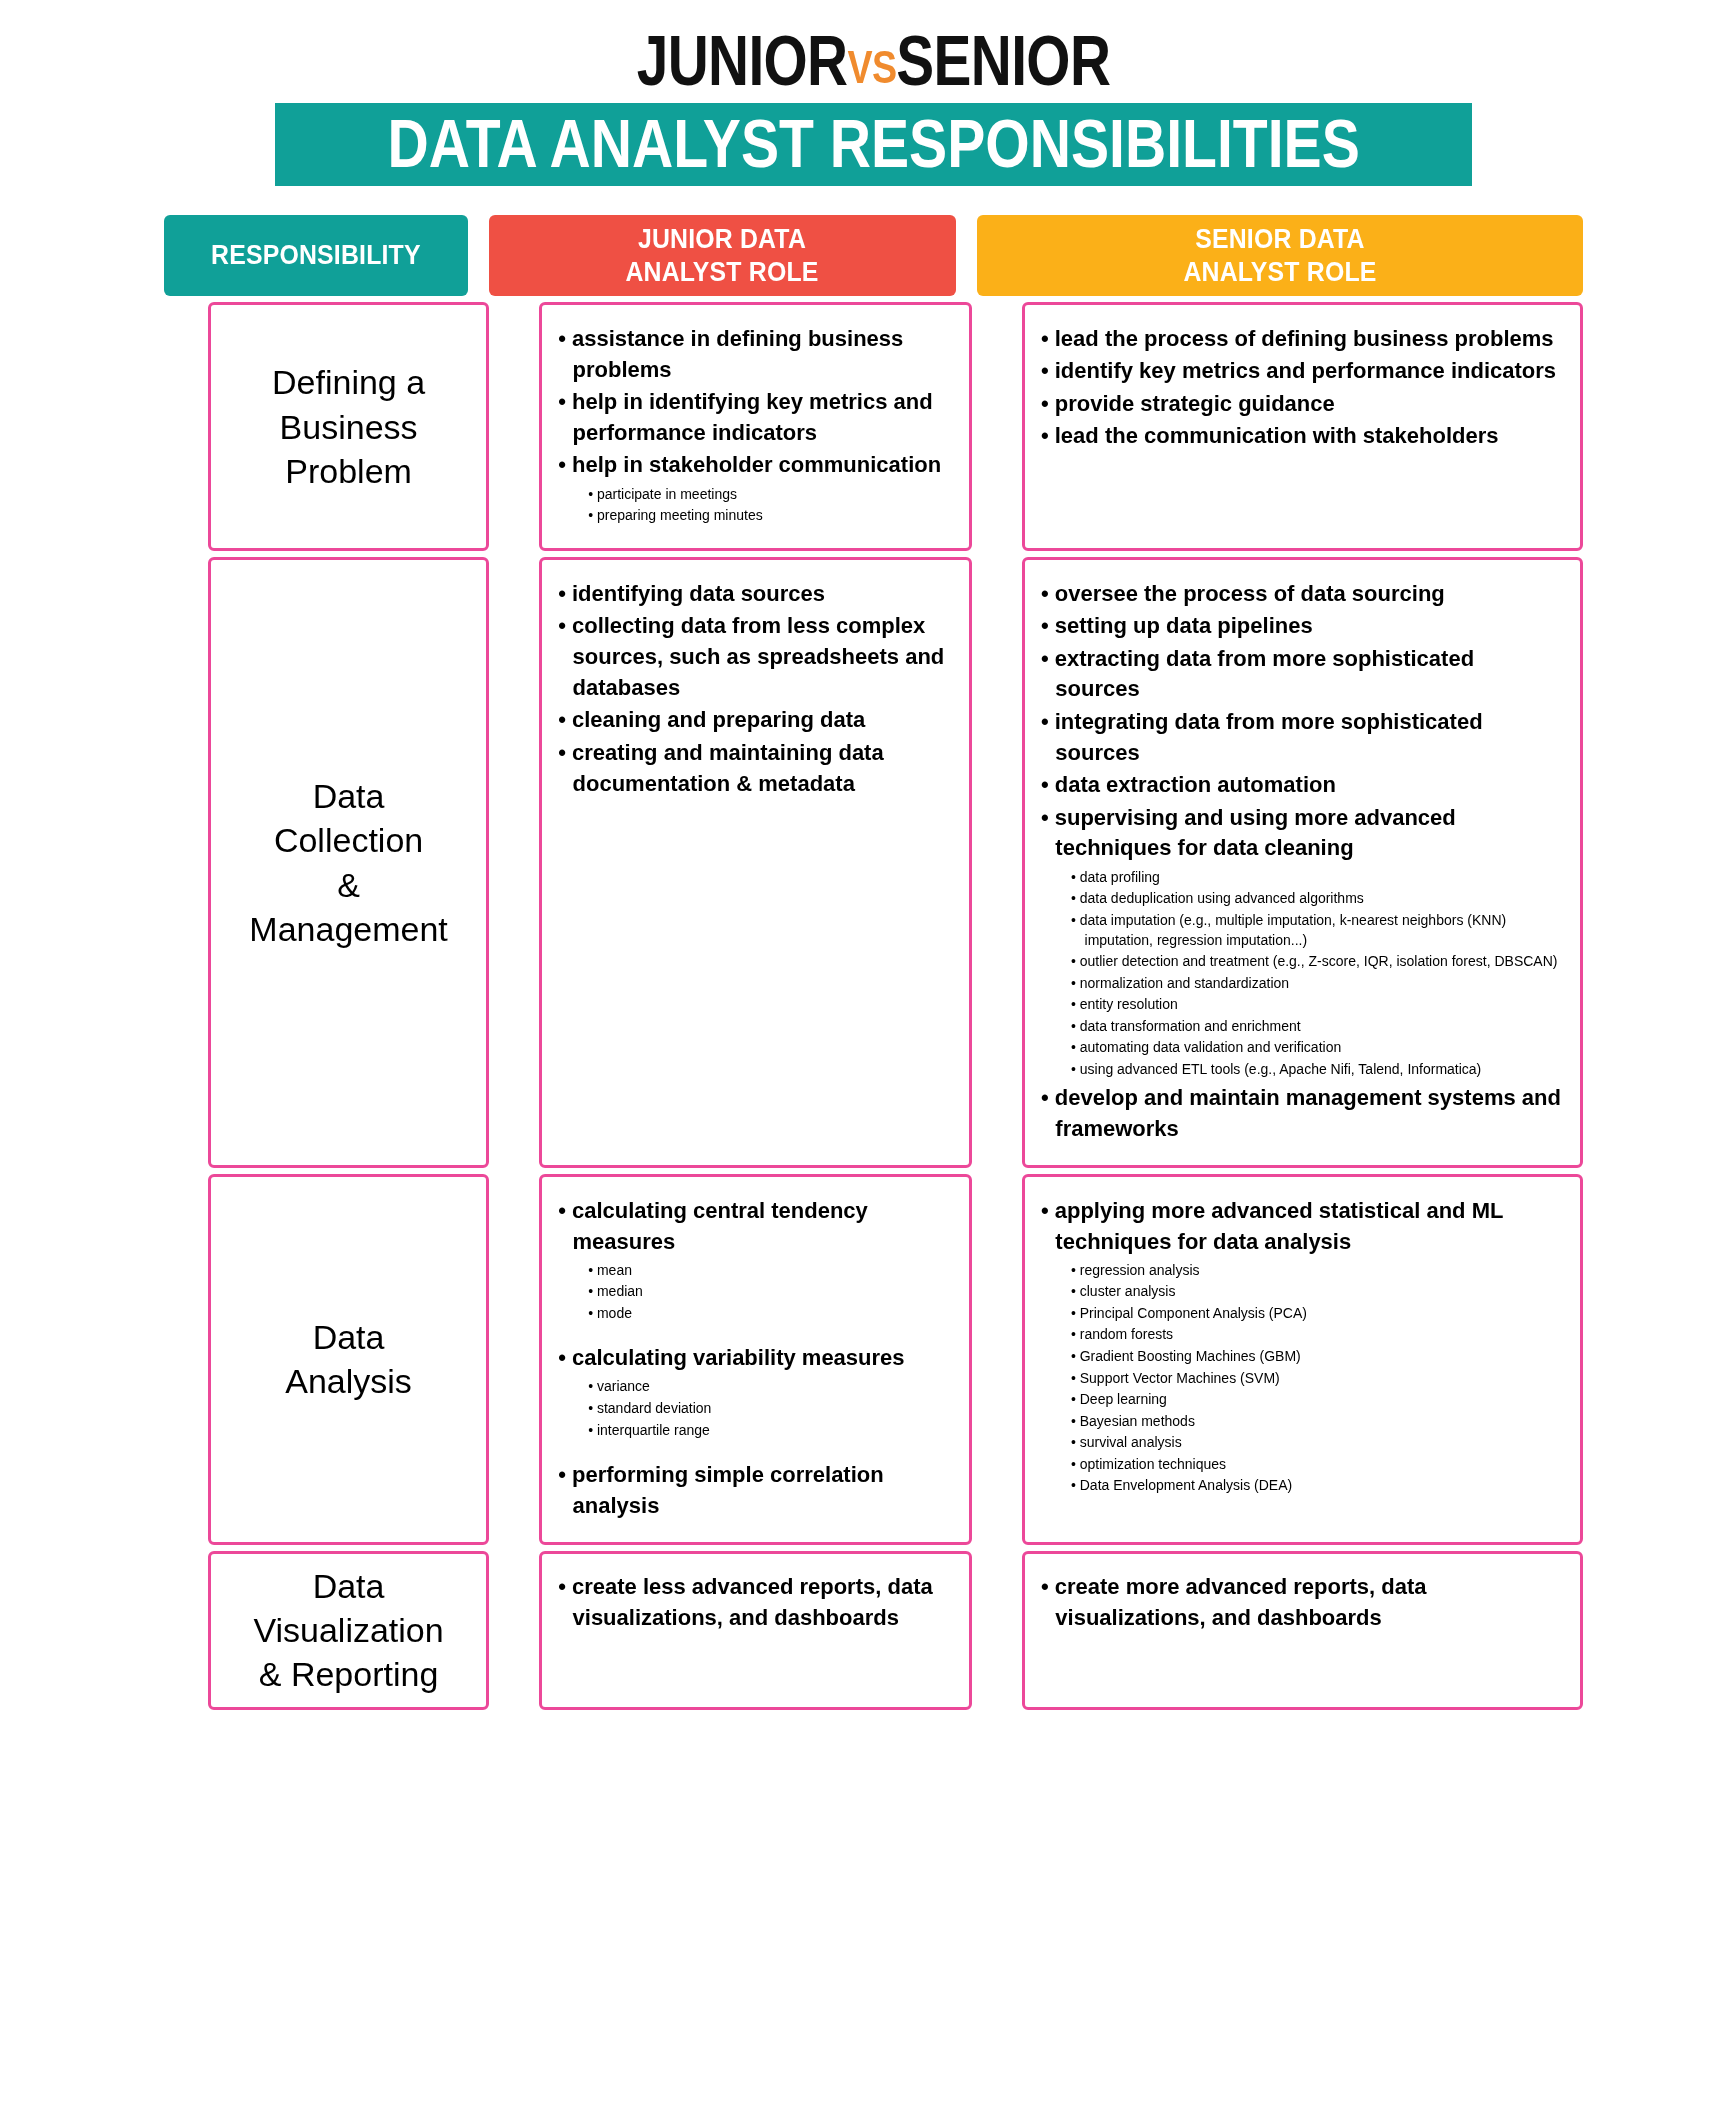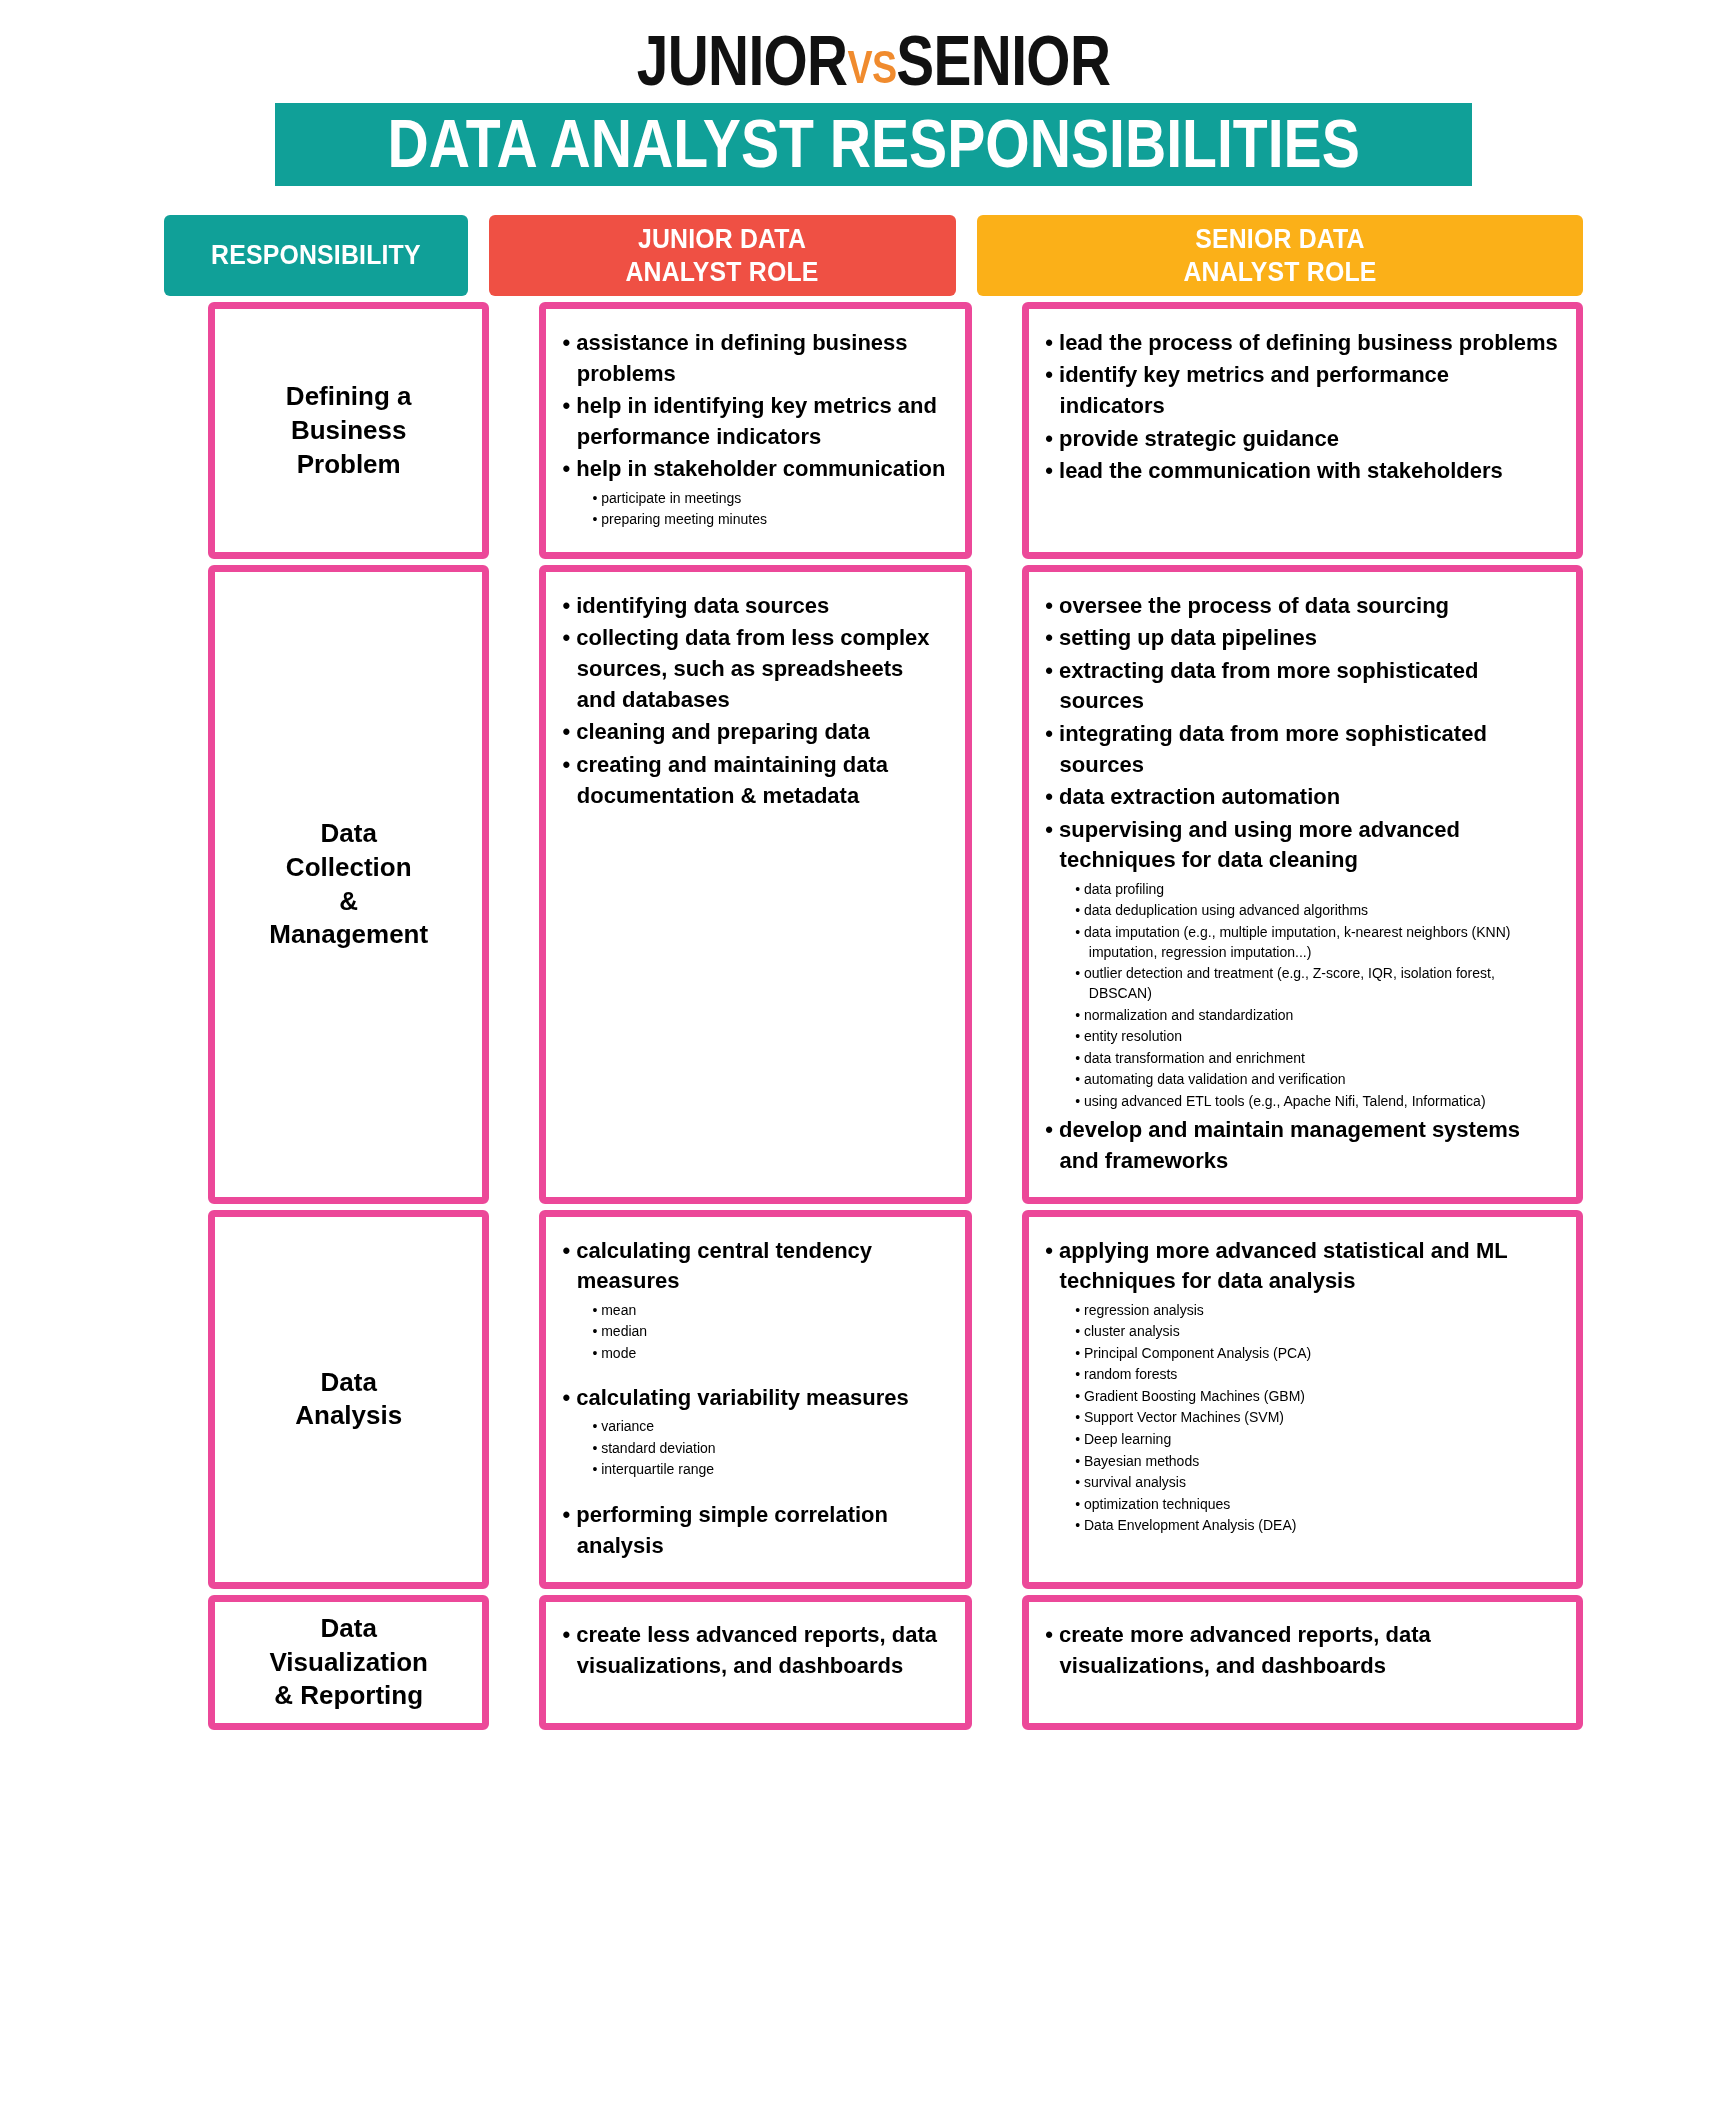--- a/index.html
+++ b/index.html
@@ -91,40 +91,40 @@
   .col-jun   { width: 475px; background: #EF5044; }
   .col-sen   { width: 617px; background: #FBB018; }
 
   .body-row {
     display: flex;
     gap: 6px;
     margin-bottom: 6px;
     align-items: stretch;
   }
   .cell {
-    border: 7px solid #ec4899;
+    border: 3px solid #ec4899;
     border-radius: 6px;
     box-sizing: border-box;
     background: #ffffff;
     margin-left: 44px;
   }
   .cell.resp {
     width: 309px;
     display: flex;
     align-items: center;
     justify-content: center;
     text-align: center;
     padding: 10.2px 7.6px;
   }
   .cell.jun { width: 475px; padding: 18.6px 17px 18.6px 16px; }
   .cell.sen { width: 617px; padding: 18.6px 17px 18.6px 16px; }
 
   .resp-label {
-    font-size: 26px;
-    font-weight: 700;
+    font-size: 34px;
+    font-weight: 400;
     line-height: 1.30;
   }
 
   ul.lvl1 {
     list-style: none;
     margin: 0;
     padding: 0;
   }
   ul.lvl1 > li {
     font-size: 22px;

